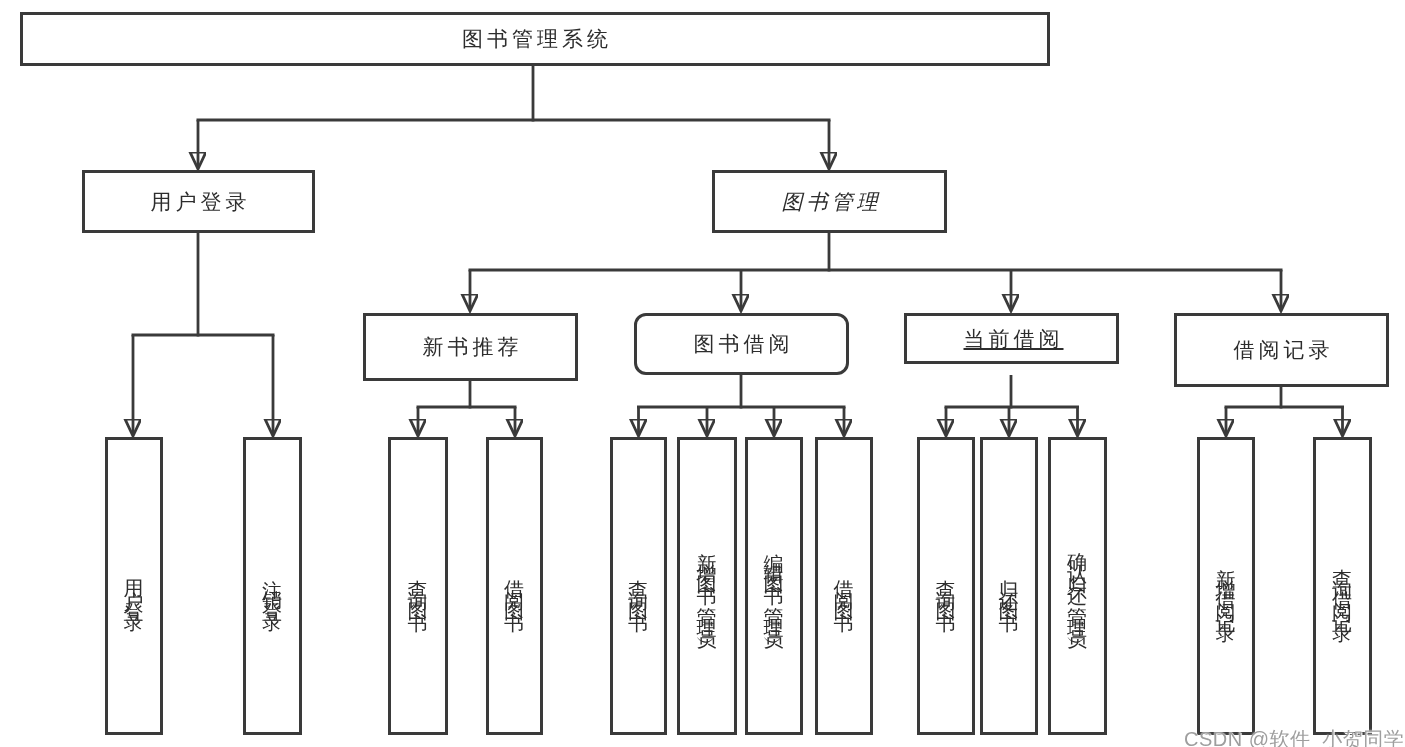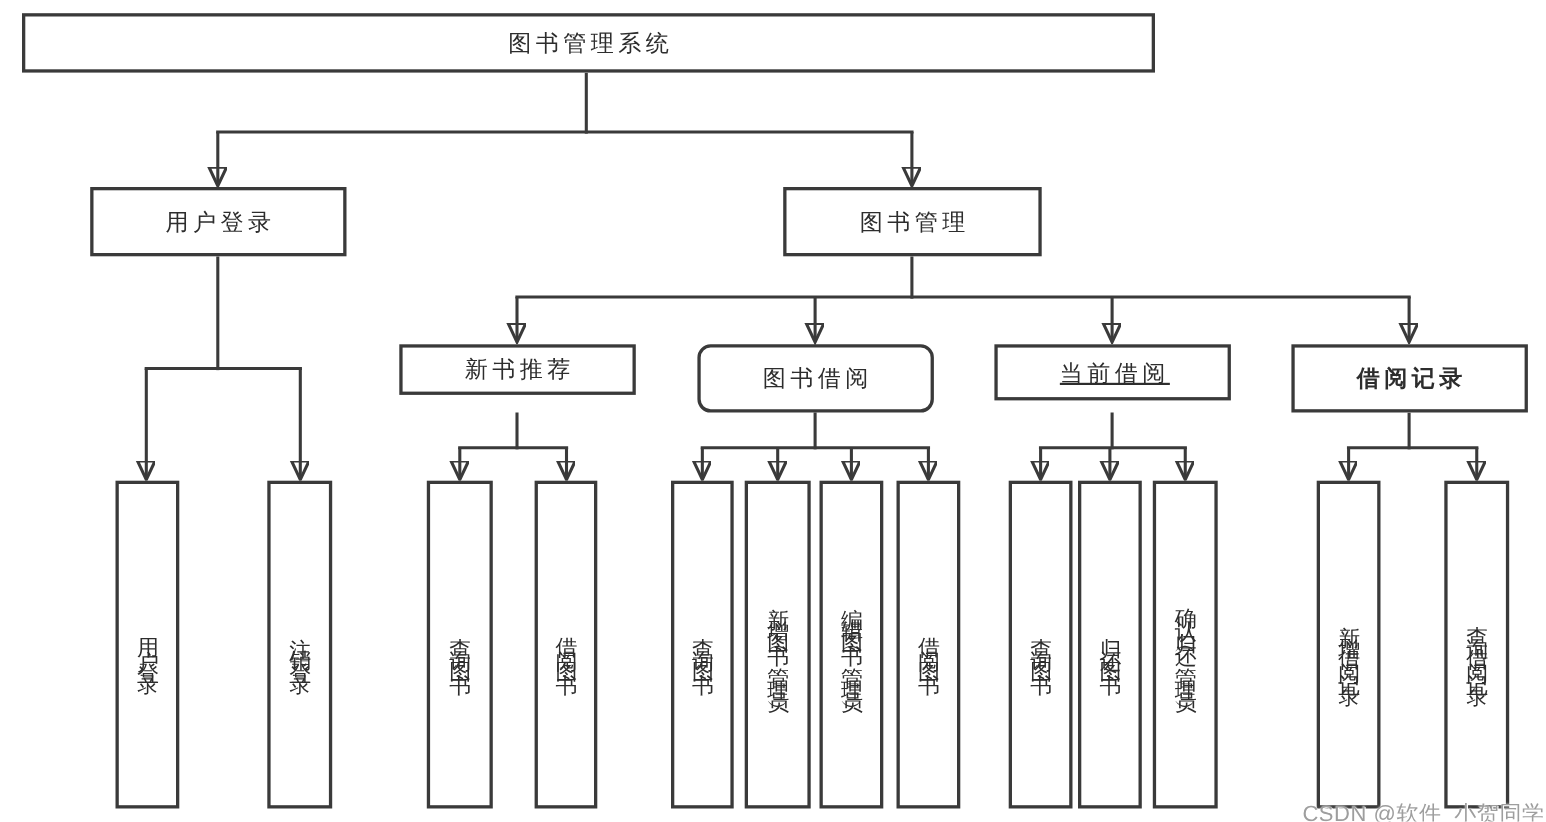--- a/index.html
+++ b/index.html
@@ -103,34 +103,34 @@
     <path d="M1342.5 407 L1342.5 435" marker-end="url(#arw)"></path>
   </svg>
 
   <div class="node h" style="left:20px; top:12px; width:1030px; height:54px;justify-content:center;">
     <span>图书管理系统</span>
   </div>
 
   <div class="node h" style="left:82px; top:170px; width:233px; height:63px;">
     <span>用户登录</span>
   </div>
-  <div class="node h" style="left:712px; top:170px; width:235px; height:63px;">
+  <div class="node h" style="left:712px; top:170px; width:235px; height:63px;font-style:italic;">
     <span>图书管理</span>
   </div>
 
-  <div class="node h" style="left:363px; top:313px; width:215px; height:46px;font-family:Liberation Mono, monospace;">
+  <div class="node h" style="left:363px; top:313px; width:215px; height:68px;font-family:Liberation Mono, monospace;">
     <span>新书推荐</span>
   </div>
   <div class="node h" style="left:634px; top:313px; width:215px; height:62px;border-radius:12px;">
     <span>图书借阅</span>
   </div>
   <div class="node h" style="left:904px; top:313px; width:215px; height:51px;text-decoration:underline;">
     <span>当前借阅</span>
   </div>
-  <div class="node h" style="left:1174px; top:313px; width:215px; height:62px;font-weight:bold;">
+  <div class="node h" style="left:1174px; top:313px; width:215px; height:74px;">
     <span>借阅记录</span>
   </div>
 
   <div class="node v" style="left:105px; width:58px;">
     <span>用户登录</span>
   </div>
   <div class="node v" style="left:243px; width:59px;">
     <span>注销登录</span>
   </div>
 

